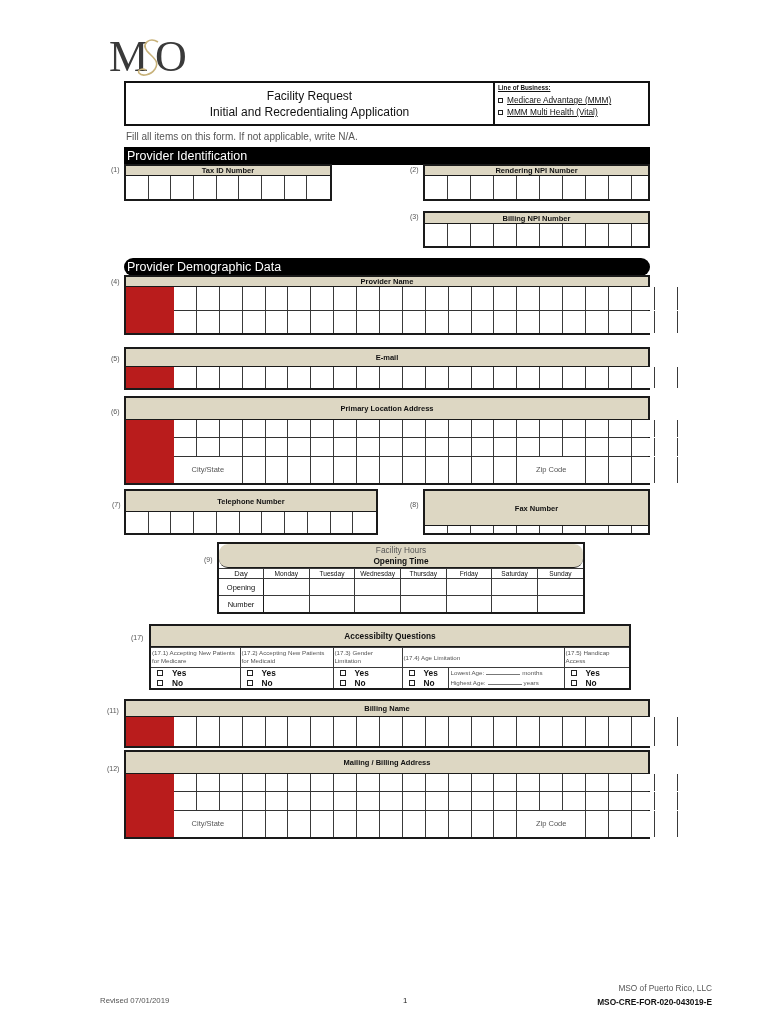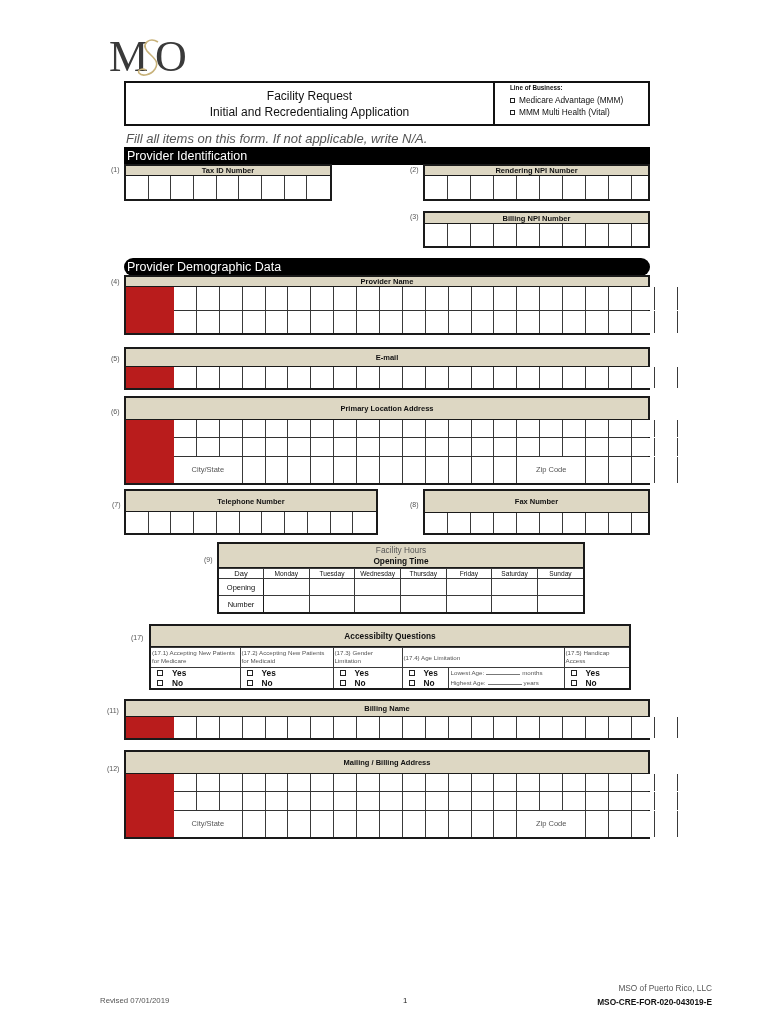--- a/index.html
+++ b/index.html
@@ -21,30 +21,30 @@
   .g10 { grid-template-columns: repeat(9, 23px) 1fr; }
   .g11 { grid-template-columns: repeat(11, 1fr); }
   .secnum { position: absolute; font-size: 7px; color: #555; }
   .blackbar { position: absolute; left: 124px; width: 526px; height: 18px; background: #000; color: #fff;
               font-size: 12.5px; line-height: 18px; padding-left: 3px; box-sizing: border-box; }
   
   .titlebox { position: absolute; left: 124px; top: 81px; width: 526px; height: 45px;
               border: 2px solid #111; box-sizing: border-box; display: flex; }
   .titlebox .tleft { width: 367px; border-right: 2px solid #111; display: flex; flex-direction: column;
                      align-items: center; justify-content: center; font-size: 12px; line-height: 16px; color: #111; }
-  .titlebox .tright { flex: 1; padding: 1px 15px; font-size: 8.3px; color: #111; }
+  .titlebox .tright { flex: 1; padding: 1px 3px; font-size: 8.3px; color: #111; text-decoration: underline; }
   .lob-label { font-size: 6.3px; font-weight: bold; margin-bottom: 3px; }
   .lob-opt { display: flex; align-items: center; height: 12px; }
   .sq { display: inline-block; width: 5px; height: 5px; border: 0.8px solid #222; margin-right: 4px; box-sizing: border-box; }
-  .instr { position: absolute; left: 126px; top: 131px; font-size: 13px; color: #555; font-style: italic; }
+  .instr { position: absolute; left: 126px; top: 131px; font-size: 10px; color: #555; }
   
   .fh { position: absolute; left: 217px; top: 542px; width: 368px; height: 72px; border: 2px solid #1a1a1a;
         box-sizing: border-box; display: flex; flex-direction: column; }
   .fh .fhhdr { height: 23px; background: #ddd7c3; border-bottom: 1.5px solid #1a1a1a; display: flex;
-               flex-direction: column; align-items: center; justify-content: center; font-size: 8.3px; line-height: 10.5px; }
+               flex-direction: column; align-items: center; justify-content: center; font-size: 8.3px; line-height: 10.5px; border-radius: 9px; }
   .fh .fhhdr .t1 { color: #555; }
   .fh .fhhdr .t2 { font-weight: bold; color: #111; }
   .fh table { border-collapse: collapse; width: 100%; table-layout: fixed; flex: 1; }
   .fh td, .fh th { border: 1px solid #3a3a3a; padding: 0; text-align: center; font-size: 7px; font-weight: normal; color: #111; }
   .fh th { height: 9px; font-size: 6.6px; }
   .fh tr > *:first-child { border-left: none; width: 44px; }
   .fh tr > *:last-child { border-right: none; }
   .fh tr:last-child td { border-bottom: none; }
   .fh .daylbl { font-size: 7.5px; }
   .fh td.daylbl { border-right: 1.5px solid #1a1a1a; }
@@ -330,21 +330,21 @@
         <div class="cell"></div>
         <div class="cell"></div>
         <div class="cell"></div>
         <div class="cell"></div>
         <div class="cell"></div>
       </div>
   </div>
 
   <span class="secnum" style="left:410px;top:501px;">(8)</span>
   <div class="box" style="left:423px;top:489px;width:227px;height:46px;">
-    <div class="hdr" style="height:22px;">Fax Number</div>
+    <div class="hdr" style="height:35px;">Fax Number</div>
     <div class="row g10">
         <div class="cell"></div>
         <div class="cell"></div>
         <div class="cell"></div>
         <div class="cell"></div>
         <div class="cell"></div>
         <div class="cell"></div>
         <div class="cell"></div>
         <div class="cell"></div>
         <div class="cell"></div>
@@ -472,21 +472,21 @@
                 <span class="sq"></span>
                 <span>No</span>
               </div>
         </td>
       </tr>
     </tbody>
       </table>
   </div>
 
   <span class="secnum" style="left:107px;top:707px;">(11)</span>
-  <div class="box" style="left:124px;top:699px;width:526px;height:41px;">
+  <div class="box" style="left:124px;top:699px;width:526px;height:49px;">
     <div class="hdr" style="height:16px;">Billing Name</div>
     <div class="row g23">
         <div class="cell"></div>
         <div class="cell"></div>
         <div class="cell"></div>
         <div class="cell"></div>
         <div class="cell"></div>
         <div class="cell"></div>
         <div class="cell"></div>
         <div class="cell"></div>

